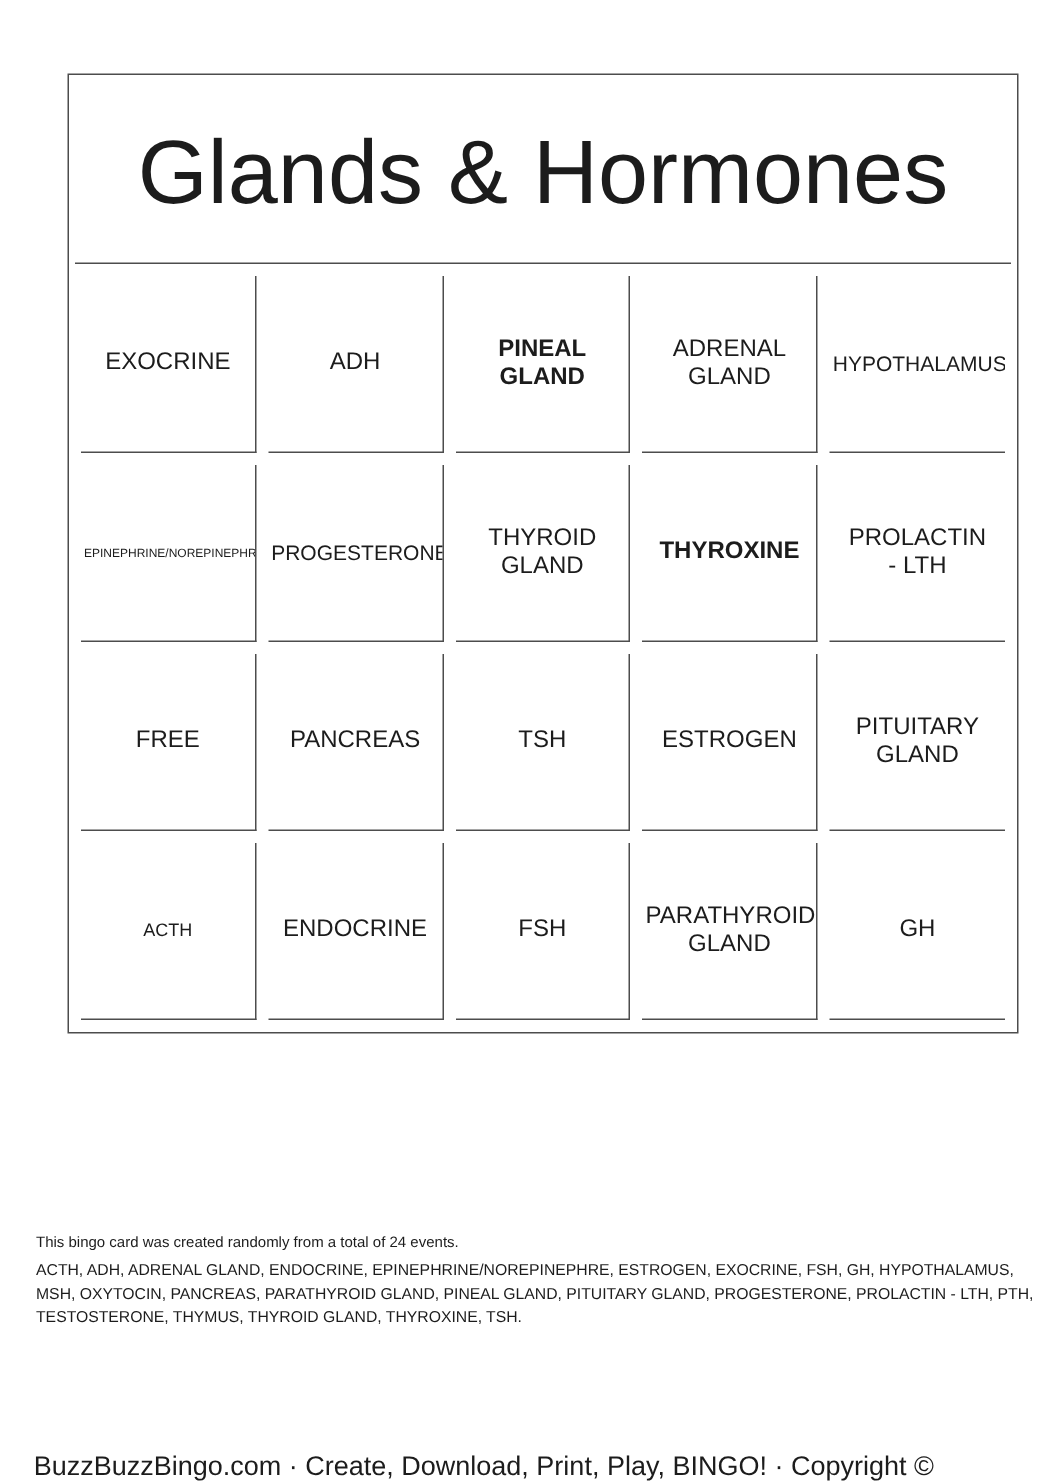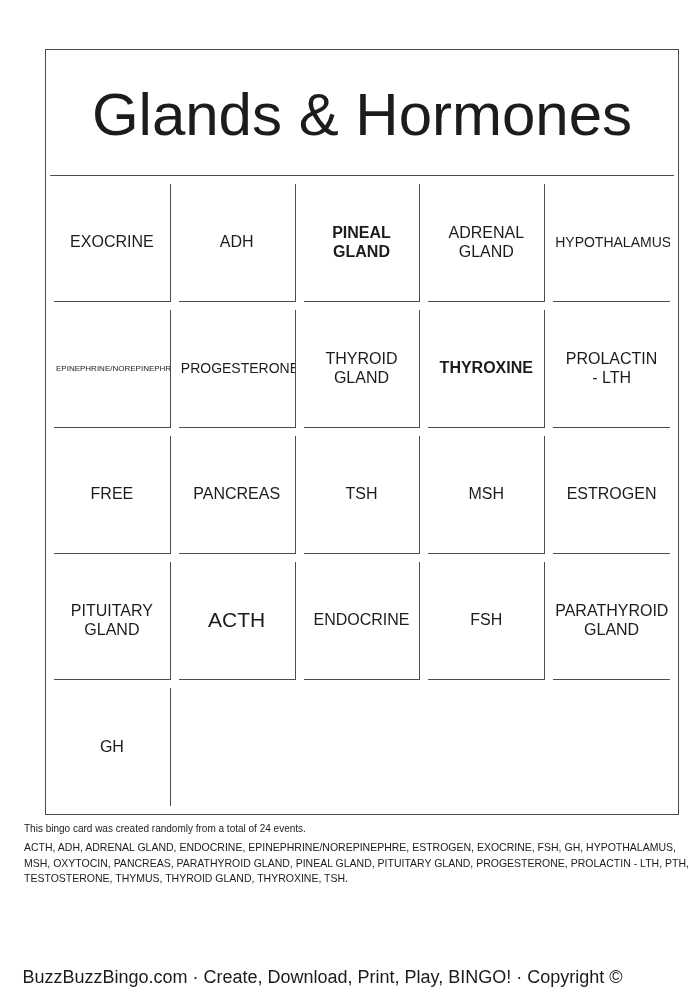--- a/index.html
+++ b/index.html
@@ -116,31 +116,28 @@
         <span class="cell-text" style="font-size: 16px;">FREE</span>
       </div>
     <div class="cell">
         <span class="cell-text" style="font-size: 16px;">PANCREAS</span>
       </div>
 
     <div class="cell">
         <span class="cell-text" style="font-size: 16px;">TSH</span>
       </div>
     <div class="cell">
-        <span class="cell-text" style="font-size: 16px;">MSH</span>
-      </div>
-    <div class="cell">
         <span class="cell-text" style="font-size: 16px;">ESTROGEN</span>
       </div>
     <div class="cell">
         <span class="cell-text" style="font-size: 16px;">PITUITARY
 GLAND</span>
       </div>
     <div class="cell">
-        <span class="cell-text" style="font-size: 21px;">ACTH</span>
+        <span class="cell-text" style="font-size: 12px;">ACTH</span>
       </div>
 
     <div class="cell">
         <span class="cell-text" style="font-size: 16px;">ENDOCRINE</span>
       </div>
     <div class="cell">
         <span class="cell-text" style="font-size: 16px;">FSH</span>
       </div>
     <div class="cell">
         <span class="cell-text" style="font-size: 16px;">PARATHYROID

